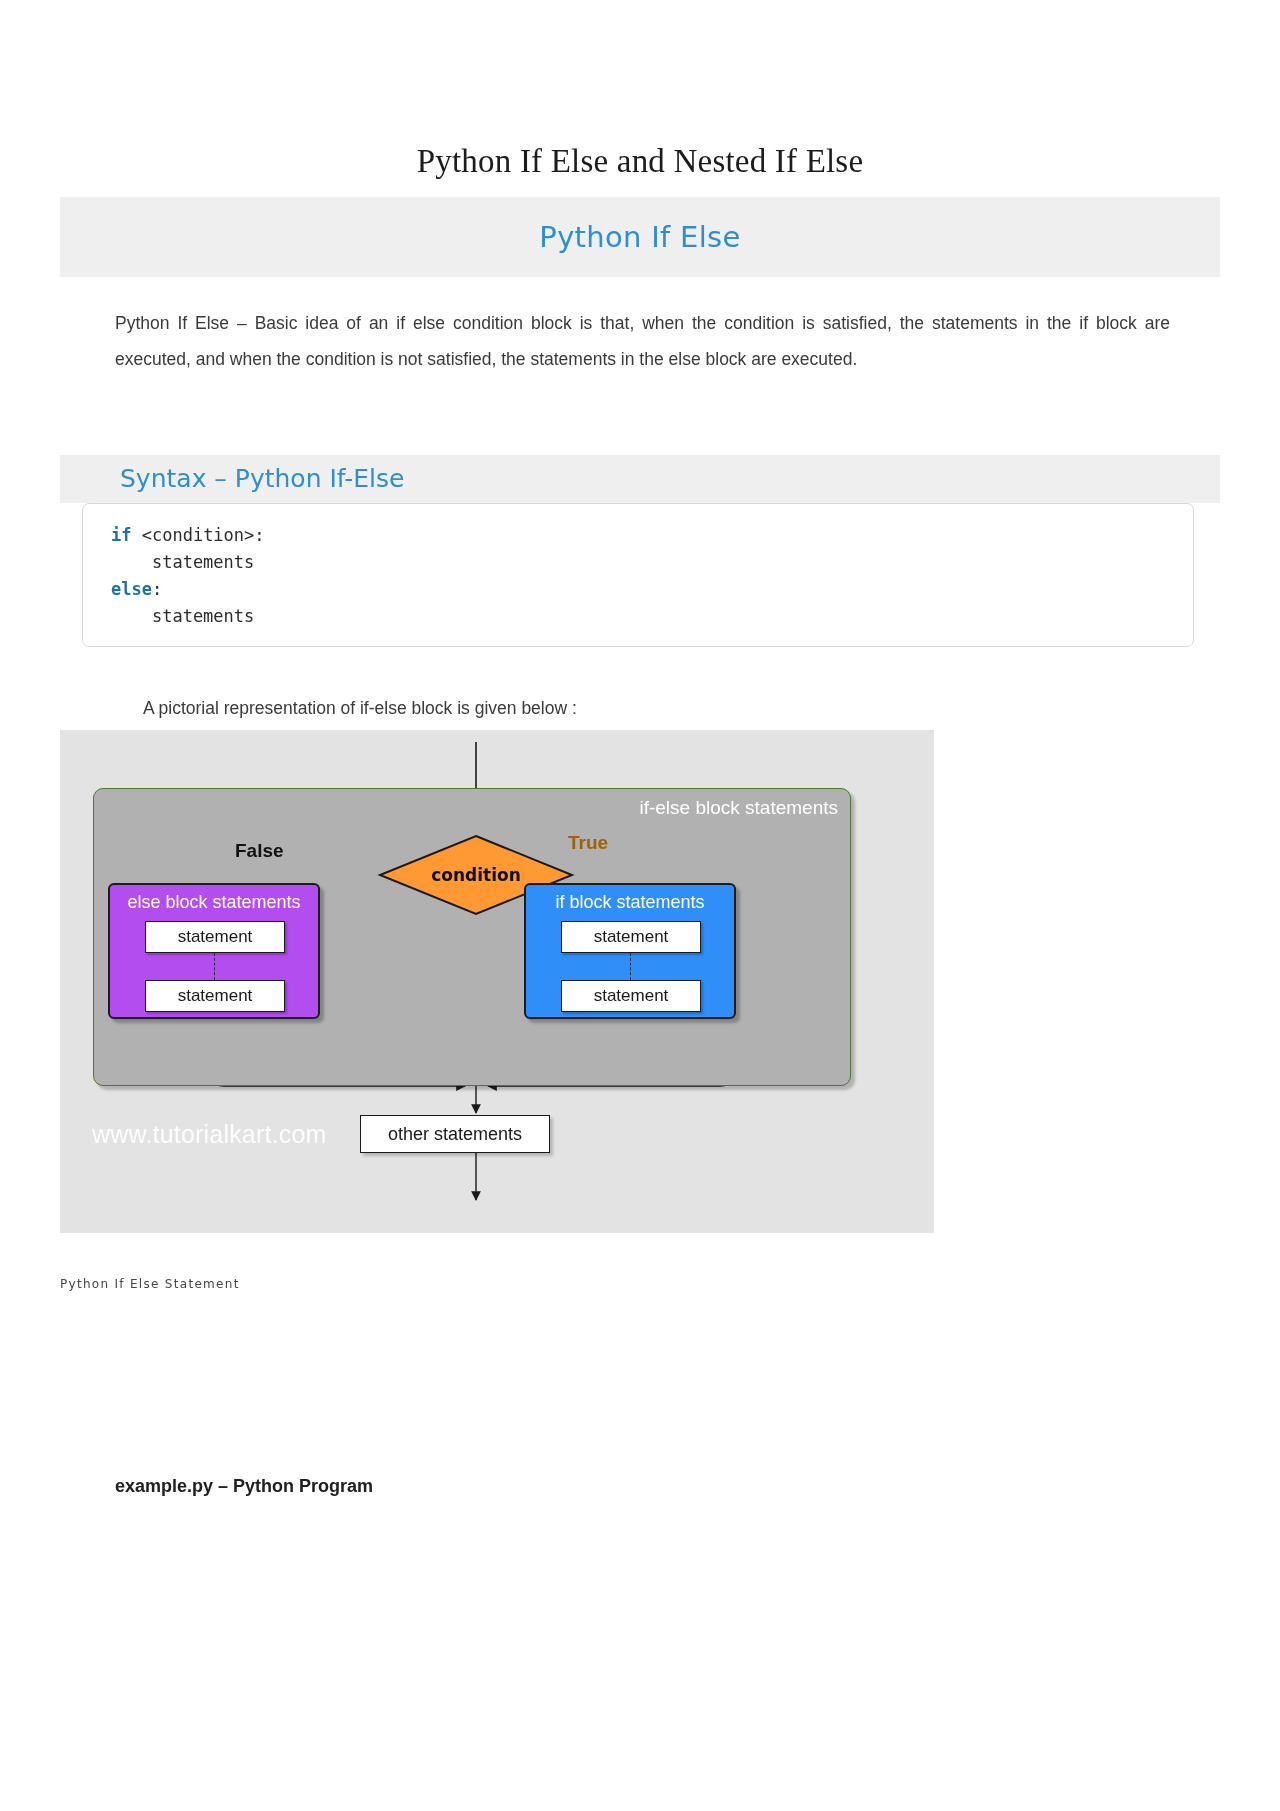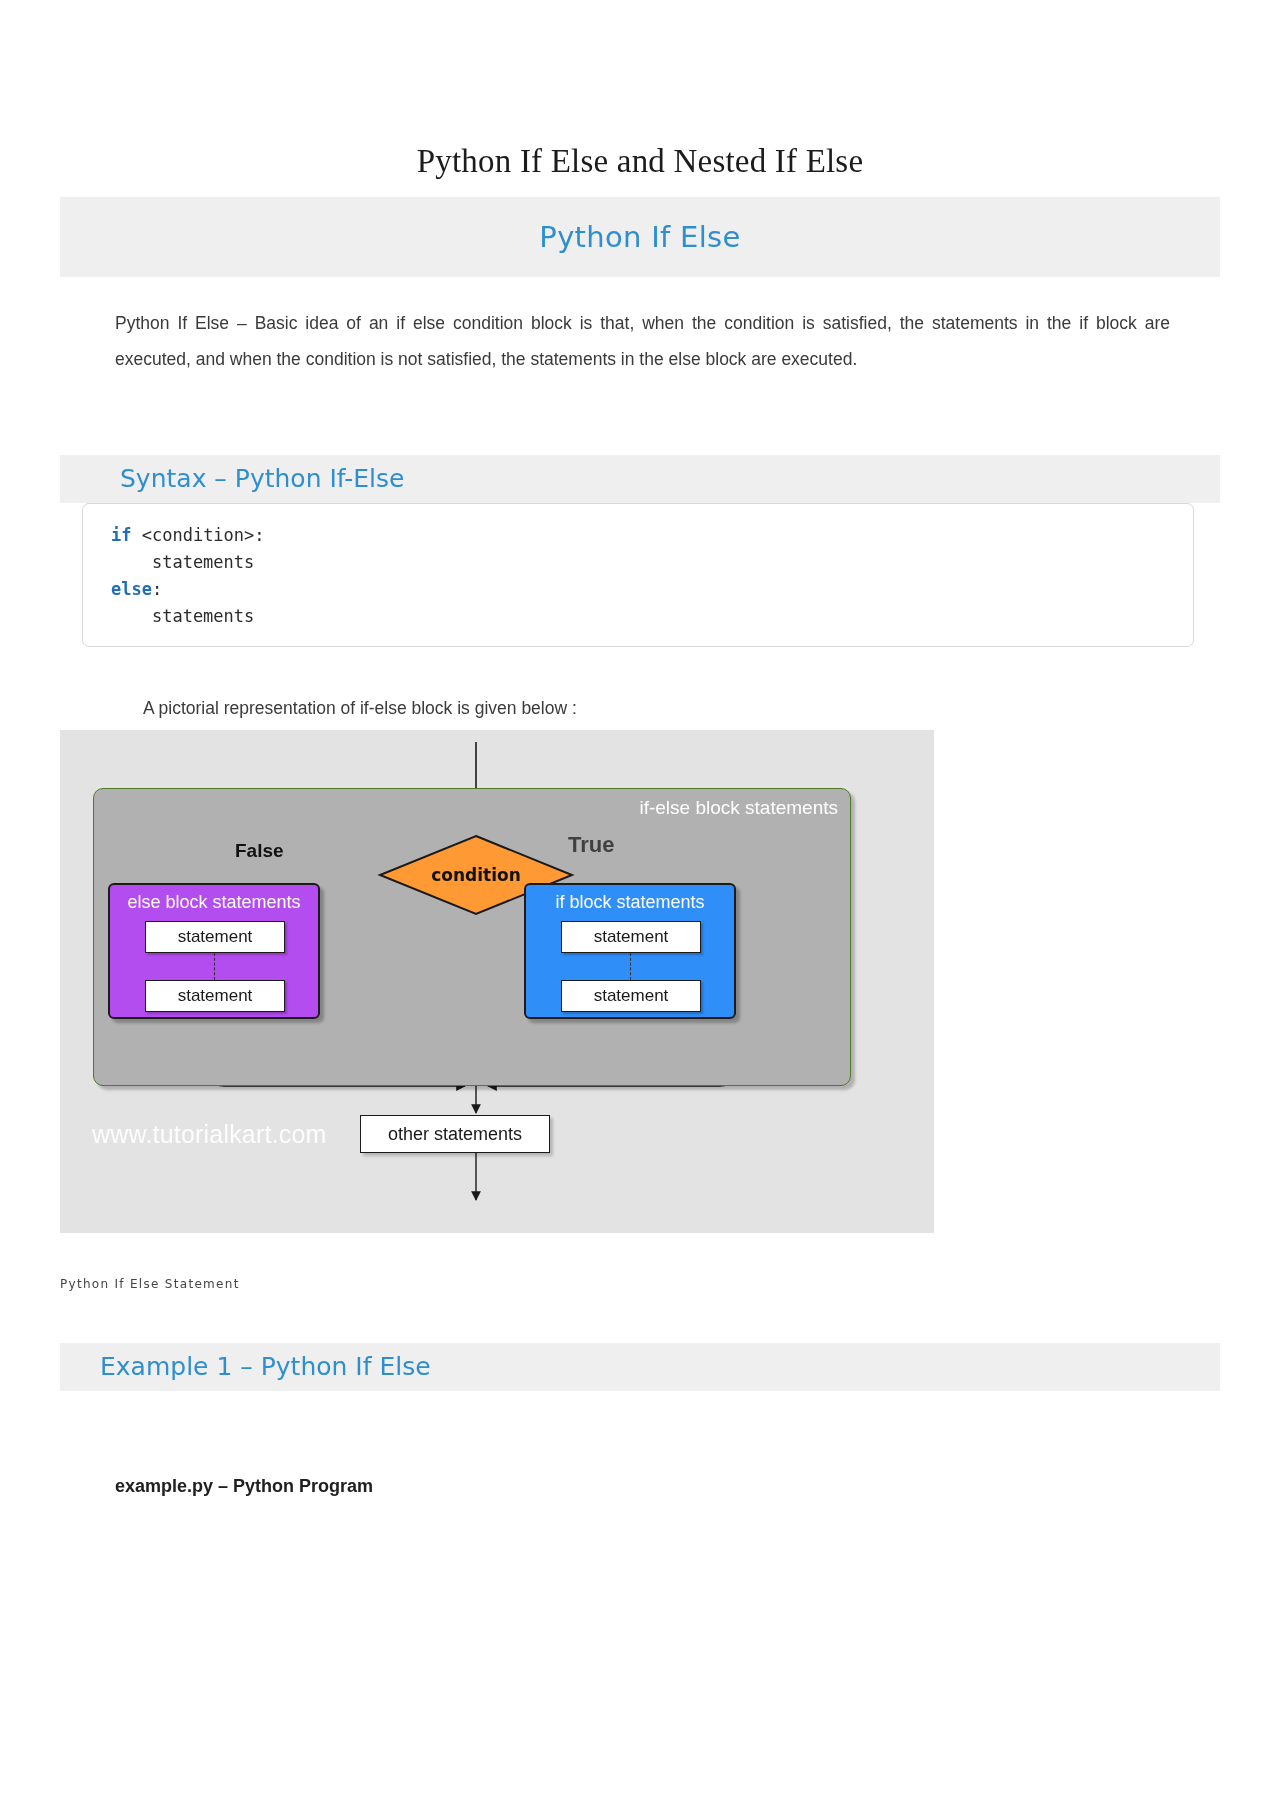--- a/index.html
+++ b/index.html
@@ -241,23 +241,23 @@
     left: 175px;
     top: 110px;
     font-size: 19px;
     font-weight: bold;
     color: #111111;
   }
   .lbl-true {
     position: absolute;
     left: 508px;
     top: 102px;
-    font-size: 22px;
+    font-size: 19px;
     font-weight: bold;
-    color: #404040;
+    color: #a16207;
     text-align: right;
   }
 
   .block {
     position: absolute;
     border: 2px solid #1c1c1c;
     border-radius: 6px;
     box-sizing: border-box;
     box-shadow: 4px 4px 3px rgba(0,0,0,0.25);
   }
@@ -432,19 +432,16 @@
       <div class="stmt-box s2">statement</div>
     </div>
 
     <div class="other-stmt">other statements</div>
 
     <div class="watermark">www.tutorialkart.com</div>
   </div>
 
   <div class="fig-caption">Python If Else Statement</div>
 
-  <div class="banner h2e">
-    <span class="banner-text">Example 1 – Python If Else</span>
-  </div>
 
   <div class="para p-filename">example.py – Python Program</div>
 
 </div>
 
 </body></html>

